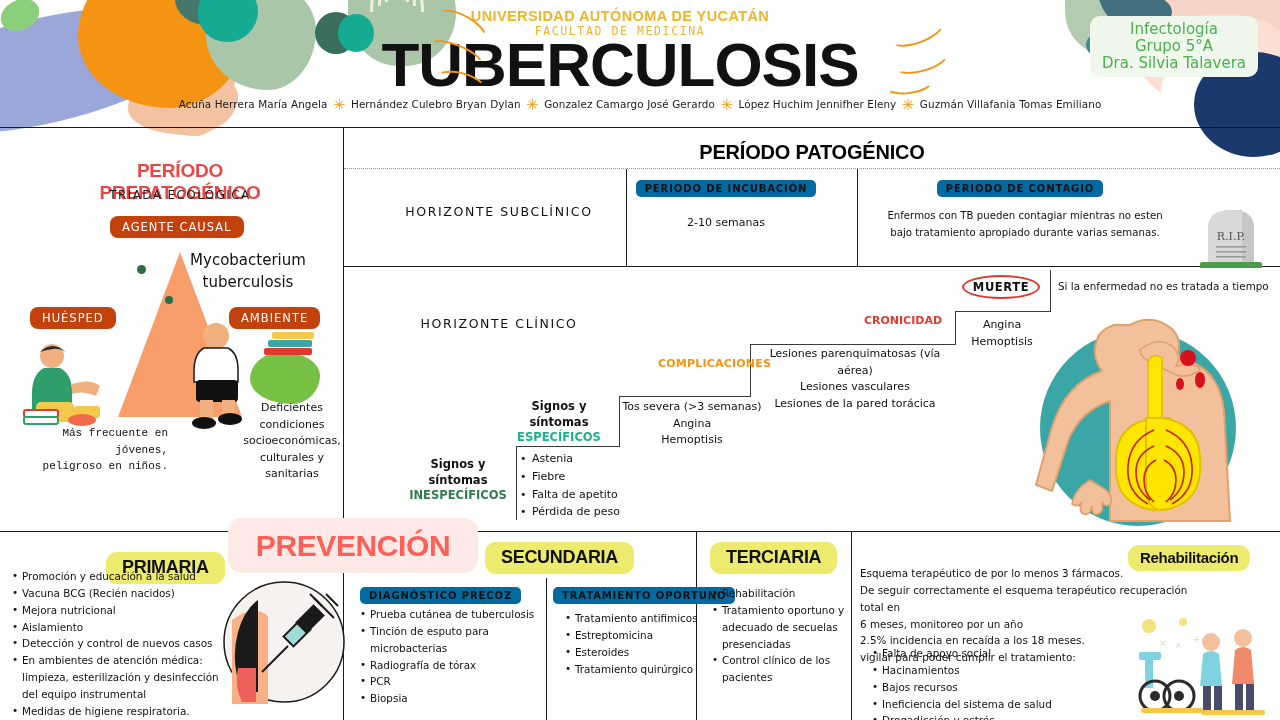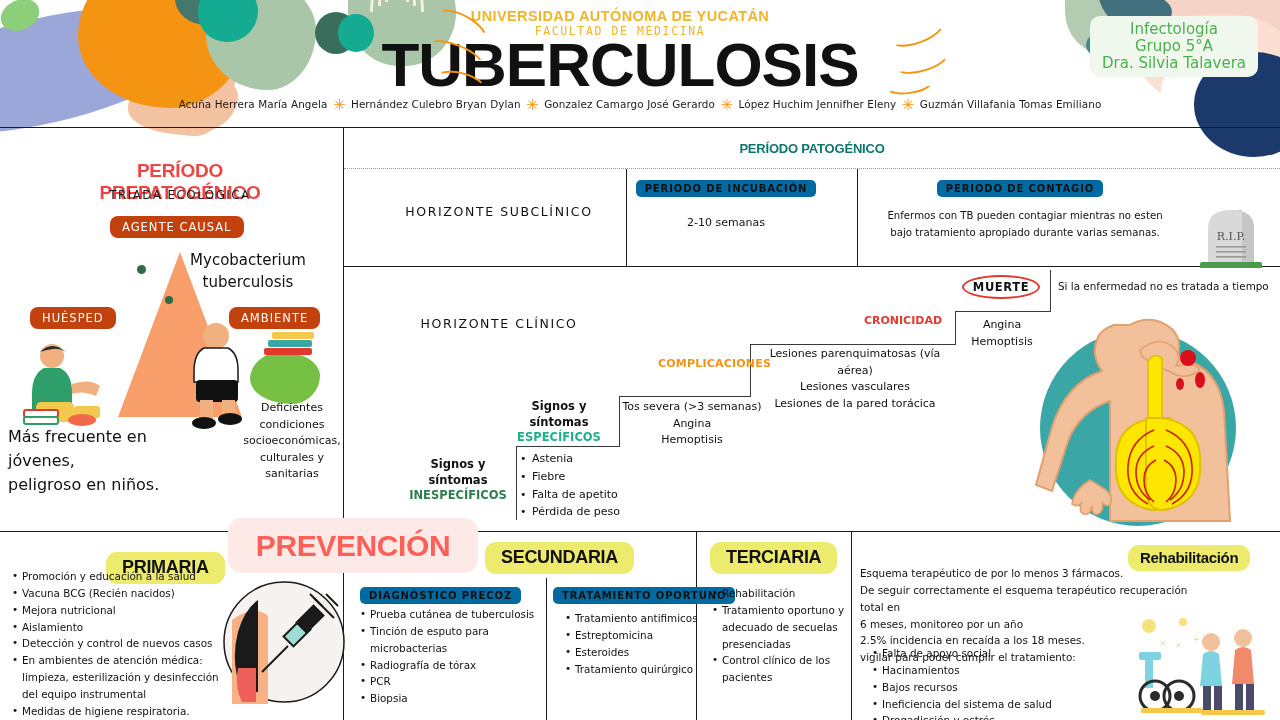--- a/index.html
+++ b/index.html
@@ -64,37 +64,37 @@
   .huesped { position:absolute; left:30px; top:307px; }
   .ambiente { position:absolute; left:229px; top:307px; }
 
   .triangle { position:absolute; left:118px; top:252px; width:0; height:0;
               border-left:62px solid transparent; border-right:62px solid transparent; border-bottom:165px solid #f79e6b; }
   .myco { position:absolute; left:188px; top:250px; width:120px; font-size:15px; line-height:1.45; text-align:center; color:#111; }
   .g1 { left:128px; top:255px; width:40px; height:30px; background:#8ccf7a; border-radius:50%; transform:rotate(-25deg); }
   .g2 { left:152px; top:284px; width:34px; height:34px; background:#64c39a; border-radius:50%; }
   .gdot { position:absolute; border-radius:50%; background:#2f6b45; }
 
-  .host-txt { position:absolute; left:8px; top:425px; width:160px; text-align:left; font-size:16px; line-height:1.5; color:#111; }
+  .host-txt { position:absolute; left:8px; top:425px; width:160px; text-align:right; font-size:11px; line-height:1.5; color:#111;font-family:Liberation Mono, monospace; }
   .env-txt  { position:absolute; left:232px; top:400px; width:120px; text-align:center; font-size:11px; line-height:1.5; color:#111; }
 
   
   .p-reader { position:absolute; left:18px; top:340px; width:110px; height:88px; }
   .p-kid { position:absolute; left:178px; top:320px; width:80px; height:110px; }
   .splat { position:absolute; left:250px; top:352px; width:70px; height:52px; background:#76c043;
            border-radius:45% 55% 40% 60%/52% 45% 55% 48%; }
   .books { position:absolute; left:262px; top:330px; width:62px; height:32px; }
 
   
   .vline { position:absolute; background:#1a1a1a; width:1.3px; }
   .hline-dot { position:absolute; height:0; border-top:1.5px dotted #9a9a9a; }
   .hline { position:absolute; height:1.3px; background:#1a1a1a; }
 
-  .patog-title { position:absolute; left:344px; top:141px; width:936px; text-align:center; color:#0f766e;
-                 font-size:13px; font-weight:bold; font-family:"Liberation Sans", sans-serif; letter-spacing:-.2px; }
+  .patog-title { position:absolute; left:344px; top:141px; width:936px; text-align:center; color:#000000;
+                 font-size:20px; font-weight:bold; font-family:"Liberation Sans", sans-serif; letter-spacing:-.2px; }
   .hsub { position:absolute; left:374px; top:204px; width:250px; text-align:center; font-size:12.5px; letter-spacing:1.6px; color:#111; }
   .hcli { position:absolute; left:374px; top:316px; width:250px; text-align:center; font-size:12.5px; letter-spacing:1.6px; color:#111; }
   .incub-chip { position:absolute; left:628px; top:177px; width:196px; text-align:center; }
   .incub-val { position:absolute; left:628px; top:216px; width:196px; text-align:center; font-size:11px; color:#111; }
   .cont-chip { position:absolute; left:860px; top:177px; width:320px; text-align:center; }
   .cont-val { position:absolute; left:860px; top:208px; width:330px; text-align:center; font-size:10.2px; line-height:1.65; color:#111; }
   .sslbl-b { font-size:11.5px; font-weight:bold; color:#111; text-align:center; line-height:1.35; }
   .sslbl-teal { font-size:11.5px; font-weight:bold; color:#1bb18c; text-align:center; }
   .sslbl-green { font-size:11.5px; font-weight:bold; color:#2e7d4f; text-align:center; }
   .complic { position:absolute; left:658px; top:357px; width:94px; text-align:center; font-size:11px; font-weight:bold; color:#f59412; letter-spacing:.2px;}

